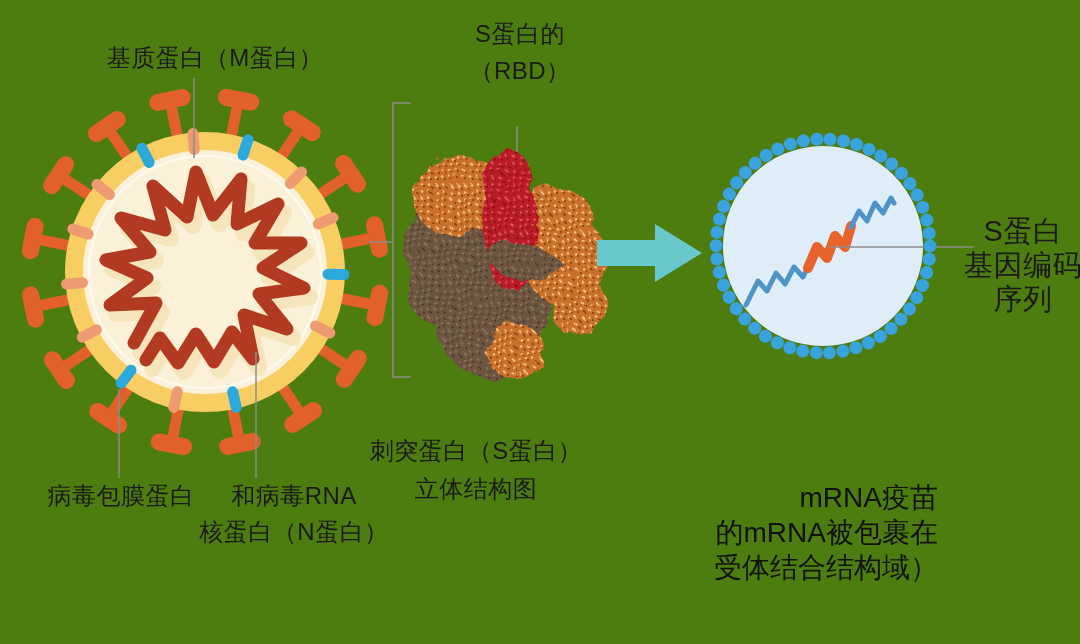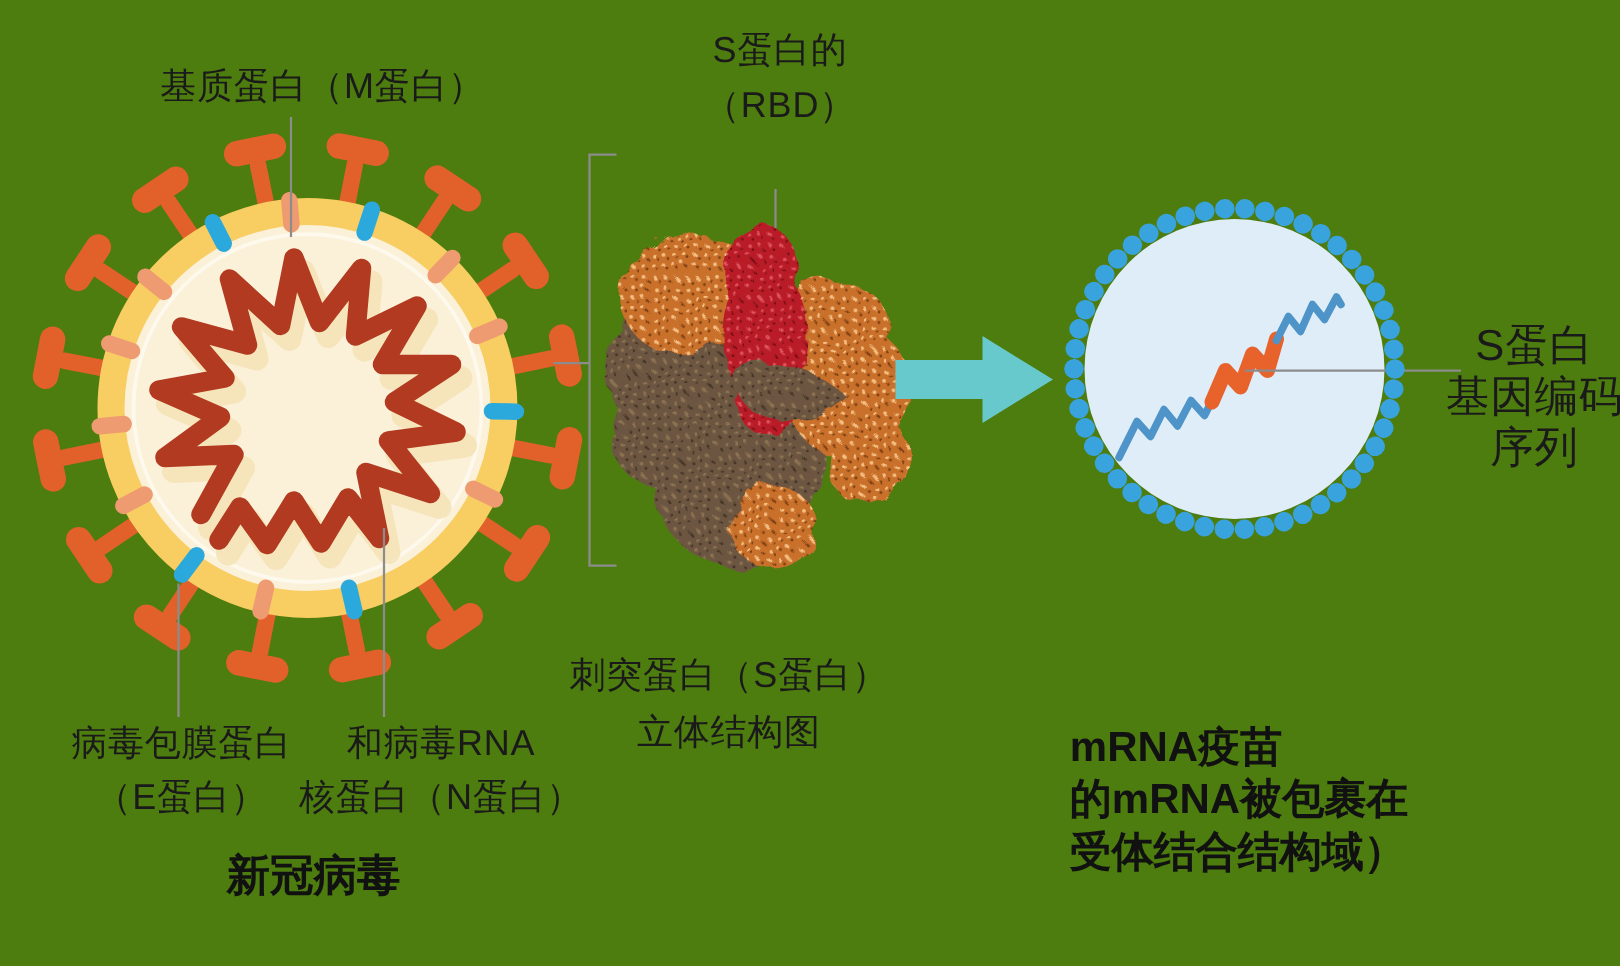--- a/index.html
+++ b/index.html
@@ -7,22 +7,22 @@
     position:relative; width:1080px; height:644px; background:#4d7c0f;
     font-family:"Liberation Sans","DejaVu Sans",sans-serif; overflow:hidden;
   }
   .art { position:absolute; left:0; top:0; }
   .lbl {
     position:absolute; transform:translateX(-50%); text-align:center;
     font-size:24px; line-height:34px; color:#1a1a1a; letter-spacing:0.5px;
     white-space:nowrap;
   }
   .ttl {
-    position:absolute; transform:translateX(-50%); text-align:left;
-    font-size:29px; font-weight:700; line-height:35px; color:#111111;
+    position:absolute; transform:translateX(-50%); text-align:right;
+    font-size:29px; font-weight:400; line-height:35px; color:#111111;
     white-space:nowrap;
   }
 </style>
 </head>
 <body>
 
 <div class="stage">
 
   <svg class="art" width="1080" height="644" viewBox="0 0 1080 644">
     <defs>
@@ -129,31 +129,29 @@
 
   <div class="lbl" style="left:215px; top:41px">基质蛋白（M蛋白）</div>
 
   <div class="lbl" style="left:520px; top:15px; line-height:37px">
     <div>S蛋白的</div>
     <div>（RBD）</div>
   </div>
 
   <div class="lbl" style="left:121px; top:478px; line-height:36px">
     <div>病毒包膜蛋白</div>
-    <div>（E蛋白）</div>
   </div>
 
   <div class="lbl" style="left:294px; top:478px; line-height:36px">
     <div>和病毒RNA</div>
     <div>核蛋白（N蛋白）</div>
   </div>
 
-  <div class="ttl" style="left:209px; top:567px">新冠病毒</div>
 
-  <div class="lbl" style="left:486px; top:432px; line-height:38px">
+  <div class="lbl" style="left:476px; top:432px; line-height:38px">
     <div>刺突蛋白（S蛋白）</div>
     <div>立体结构图</div>
   </div>
 
   <div class="lbl" style="left:1023px; top:214px; font-size:29px; line-height:34px">
     <div>S蛋白</div>
     <div>基因编码</div>
     <div>序列</div>
   </div>
 

